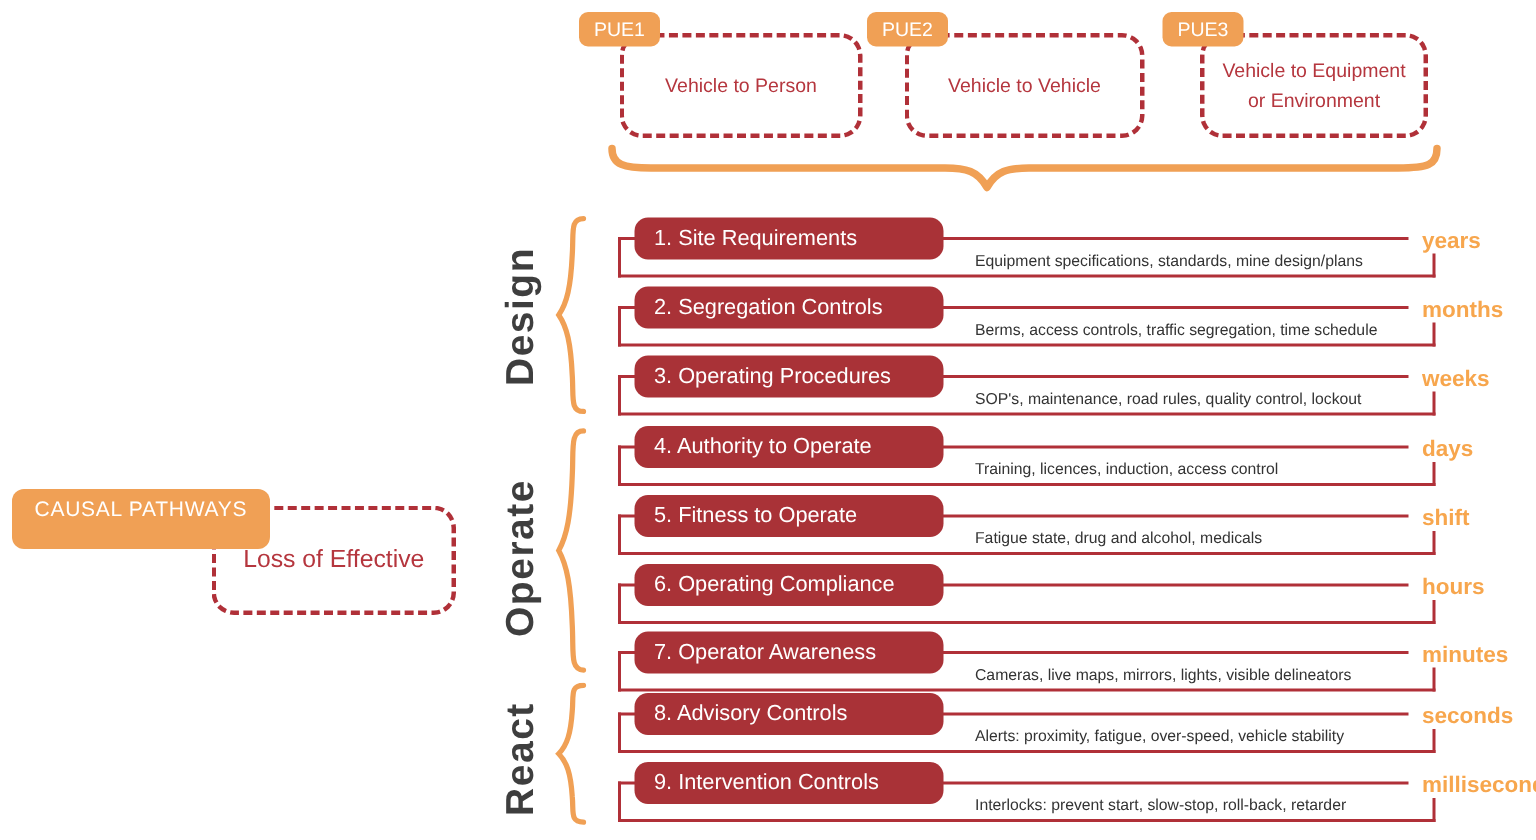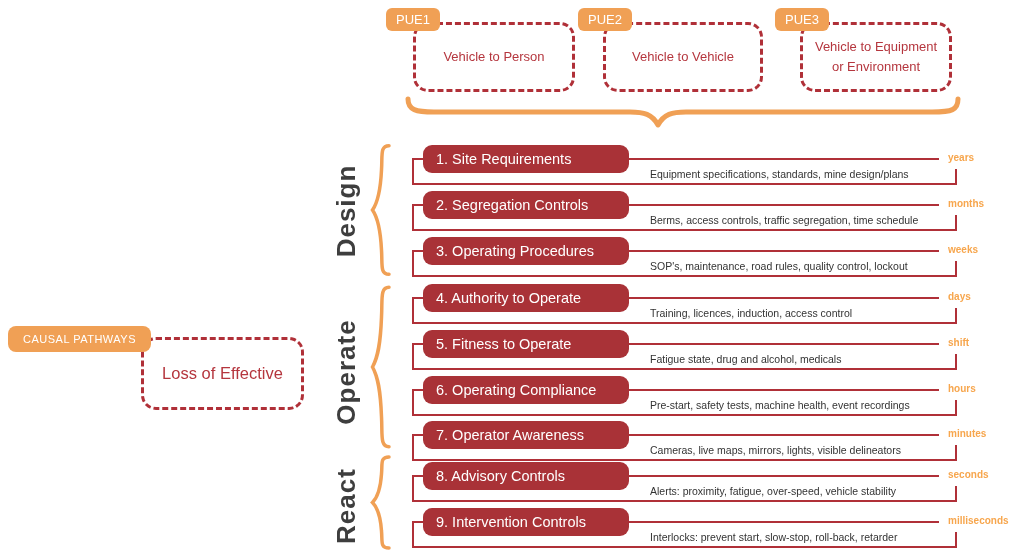--- a/index.html
+++ b/index.html
@@ -9,43 +9,43 @@
   .pue-box{position:absolute;top:22px;height:70px;border:3px dashed var(--red-line);
     border-radius:15px;display:flex;align-items:center;justify-content:center;text-align:center;
     color:var(--red-text);font-size:13px;line-height:20px;box-sizing:border-box;padding:0 8px;}
   .pue-tag{position:absolute;top:8px;height:23px;background:var(--orange);border-radius:6px;
     color:#fff;font-size:13px;line-height:23px;padding:0 10px;z-index:3;}
 
   
   .underbrace{position:absolute;left:404px;top:96px;width:558px;height:36px;}
 
   
-  .causal-badge{position:absolute;left:8px;top:326px;height:26px;background:var(--orange);
-    border-radius:8px;color:#fff;font-size:11px;line-height:26px;padding:0 15px;letter-spacing:.5px;z-index:3;}
+  .causal-badge{position:absolute;left:8px;top:326px;height:40px;background:var(--orange);
+    border-radius:8px;color:#fff;font-size:14px;line-height:26px;padding:0 15px;letter-spacing:.5px;z-index:3;}
   .hazard-box{position:absolute;left:141px;top:337px;width:163px;height:73px;border:3px dashed var(--red-line);
     border-radius:15px;display:flex;flex-direction:row;align-items:center;justify-content:center;
     color:var(--red-text);font-size:16.5px;line-height:21px;box-sizing:border-box;text-align:center;}
 
   
   .glabel{position:absolute;left:266px;width:160px;height:30px;text-align:center;font-weight:bold;
     font-size:26px;letter-spacing:1px;color:var(--dark-text);transform:rotate(-90deg);}
   .brace{position:absolute;left:366px;width:30px;}
 
   
   .row{position:absolute;left:412px;width:612px;height:42px;}
   .o-main{position:absolute;left:0;top:13px;width:525px;height:25px;
     border-left:2px solid var(--red-line);border-top:2px solid var(--red-line);}
   .o-ext{position:absolute;left:0;top:24px;width:543px;height:14px;
     border-right:2px solid var(--red-line);border-bottom:2px solid var(--red-line);}
   .bar{position:absolute;left:11px;top:0;width:206px;height:28px;background:var(--red-fill);
     border-radius:9px;color:#fff;font-size:14.5px;line-height:28px;padding-left:13px;
     box-sizing:border-box;z-index:2;white-space:nowrap;}
   .desc{position:absolute;left:238px;top:21px;width:302px;height:17px;font-size:10.5px;
     line-height:17px;color:var(--desc-text);white-space:nowrap;}
-  .time{position:absolute;left:536px;top:7px;font-size:10px;font-weight:bold;
+  .time{position:absolute;left:536px;top:7px;font-size:15px;font-weight:bold;
     color:var(--orange-label);white-space:nowrap;}
 </style>
 </head>
 <body>
 
 <div id="canvas">
 
   <div class="pue-tag" style="left:386px">PUE1</div>
   <div class="pue-tag" style="left:578px">PUE2</div>
   <div class="pue-tag" style="left:775px">PUE3</div>
@@ -115,21 +115,20 @@
     <div class="o-main"></div>
     <div class="o-ext"></div>
     <div class="bar">5. Fitness to Operate</div>
     <div class="desc">Fatigue state, drug and alcohol, medicals</div>
     <div class="time">shift</div>
   </div>
   <div class="row" style="top:376px">
     <div class="o-main"></div>
     <div class="o-ext"></div>
     <div class="bar">6. Operating Compliance</div>
-    <div class="desc">Pre-start, safety tests, machine health, event recordings</div>
     <div class="time">hours</div>
   </div>
   <div class="row" style="top:421px">
     <div class="o-main"></div>
     <div class="o-ext"></div>
     <div class="bar">7. Operator Awareness</div>
     <div class="desc">Cameras, live maps, mirrors, lights, visible delineators</div>
     <div class="time">minutes</div>
   </div>
   <div class="row" style="top:462px">

